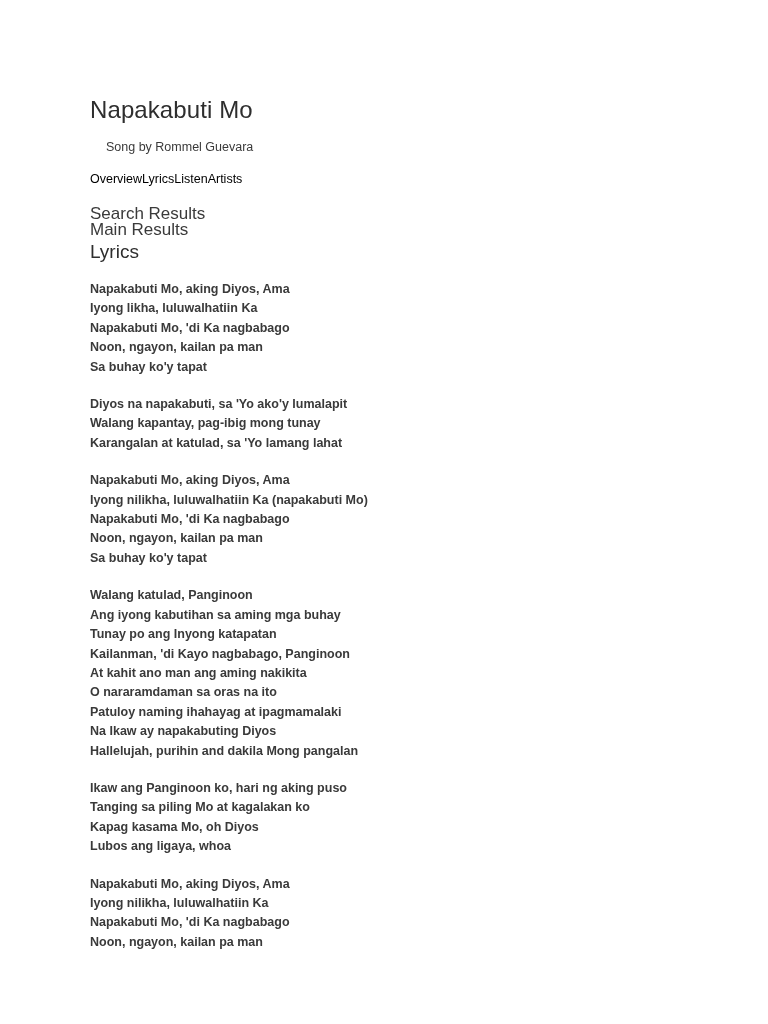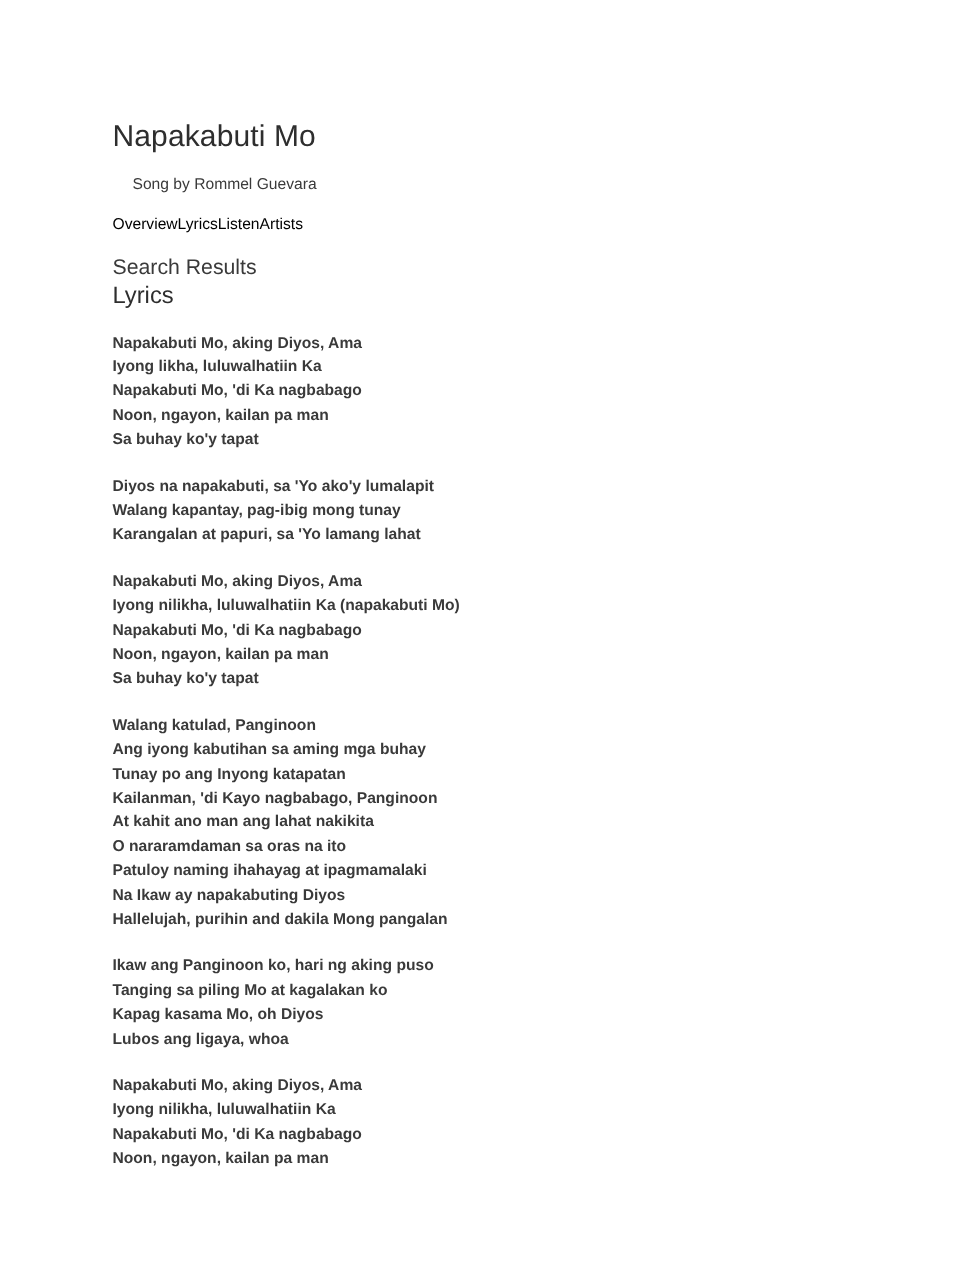--- a/index.html
+++ b/index.html
@@ -94,53 +94,54 @@
     <h1 class="song-title">Napakabuti Mo</h1>
 
     <p class="byline">Song by Rommel Guevara</p>
 
     <p class="nav-inline">
       <span>Overview</span><span>Lyrics</span><span>Listen</span><span>Artists</span>
     </p>
 
     <div class="results-block">
       <p class="results-line">Search Results</p>
+      <p class="results-line">Main Results</p>
       <h2 class="section-heading">Lyrics</h2>
     </div>
 
     <div class="lyrics">
 
       <div class="stanza">
         <p class="lyric-line">Napakabuti Mo, aking Diyos, Ama</p>
         <p class="lyric-line">Iyong likha, luluwalhatiin Ka</p>
         <p class="lyric-line">Napakabuti Mo, 'di Ka nagbabago</p>
         <p class="lyric-line">Noon, ngayon, kailan pa man</p>
         <p class="lyric-line">Sa buhay ko'y tapat</p>
       </div>
 
       <div class="stanza">
         <p class="lyric-line">Diyos na napakabuti, sa 'Yo ako'y lumalapit</p>
         <p class="lyric-line">Walang kapantay, pag-ibig mong tunay</p>
-        <p class="lyric-line">Karangalan at papuri, sa 'Yo lamang lahat</p>
+        <p class="lyric-line">Karangalan at katulad, sa 'Yo lamang lahat</p>
       </div>
 
       <div class="stanza">
         <p class="lyric-line">Napakabuti Mo, aking Diyos, Ama</p>
         <p class="lyric-line">Iyong nilikha, luluwalhatiin Ka (napakabuti Mo)</p>
         <p class="lyric-line">Napakabuti Mo, 'di Ka nagbabago</p>
         <p class="lyric-line">Noon, ngayon, kailan pa man</p>
         <p class="lyric-line">Sa buhay ko'y tapat</p>
       </div>
 
       <div class="stanza">
         <p class="lyric-line">Walang katulad, Panginoon</p>
         <p class="lyric-line">Ang iyong kabutihan sa aming mga buhay</p>
         <p class="lyric-line">Tunay po ang Inyong katapatan</p>
         <p class="lyric-line">Kailanman, 'di Kayo nagbabago, Panginoon</p>
-        <p class="lyric-line">At kahit ano man ang lahat nakikita</p>
+        <p class="lyric-line">At kahit ano man ang aming nakikita</p>
         <p class="lyric-line">O nararamdaman sa oras na ito</p>
         <p class="lyric-line">Patuloy naming ihahayag at ipagmamalaki</p>
         <p class="lyric-line">Na Ikaw ay napakabuting Diyos</p>
         <p class="lyric-line">Hallelujah, purihin and dakila Mong pangalan</p>
       </div>
 
       <div class="stanza">
         <p class="lyric-line">Ikaw ang Panginoon ko, hari ng aking puso</p>
         <p class="lyric-line">Tanging sa piling Mo at kagalakan ko</p>
         <p class="lyric-line">Kapag kasama Mo, oh Diyos</p>

